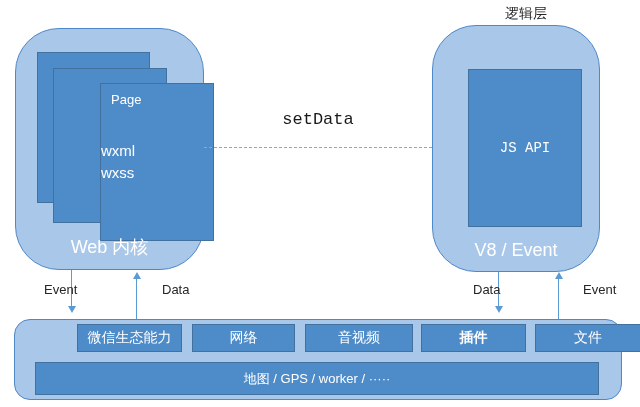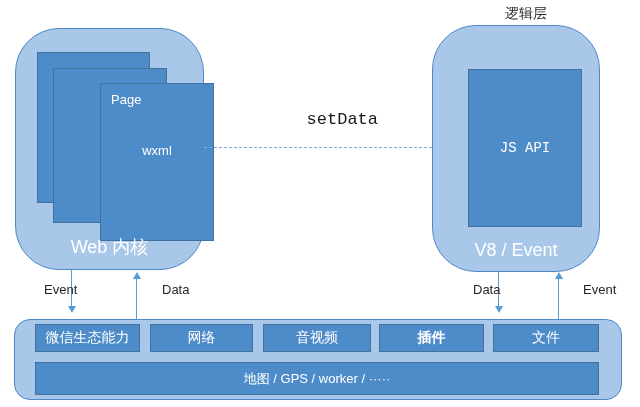--- a/index.html
+++ b/index.html
@@ -16,34 +16,34 @@
     border-radius:44px;box-sizing:border-box;
   }
   .page{
     position:absolute;background:#4e8bc9;border:1.3px solid #41719c;
     box-sizing:border-box;
   }
   .page-label{
     position:absolute;left:10px;top:8px;color:#ffffff;font-size:13px;
   }
   .page-center{
-    position:absolute;left:0;top:56px;width:100%;text-align:center;
-    color:#ffffff;font-size:13px;line-height:22px;
+    position:absolute;left:0;top:56px;width:100%;text-align:left;
+    color:#ffffff;font-size:15px;line-height:22px;
   }
   .container-footer{
     position:absolute;left:0;bottom:10px;width:100%;text-align:center;
     color:#ffffff;font-size:18px;
   }
   .jsapi-box{
     position:absolute;background:#4e8bc9;border:1.3px solid #41719c;
     box-sizing:border-box;display:flex;align-items:center;justify-content:center;
     color:#ffffff;font-size:14px;font-family:"Liberation Mono","DejaVu Sans Mono",monospace;
   }
   .setdata-label{
-    position:absolute;left:258px;top:110px;width:120px;text-align:right;
+    position:absolute;left:258px;top:110px;width:120px;text-align:center;
     font-size:17px;color:#1a1a1a;
     font-family:"Liberation Mono","DejaVu Sans Mono",monospace;
   }
   .dashed-link{
     position:absolute;left:204px;top:147px;width:228px;height:0;
     border-top:1px dashed #7fa9dc;
   }
   .arrow-line{position:absolute;width:1.4px;background:#5b9bd5;}
   .arrow-head-down{
     position:absolute;width:0;height:0;
@@ -58,21 +58,21 @@
   .flow-label{position:absolute;top:282px;font-size:13px;color:#262626;margin-left:16px;}
   .native-container{
     position:absolute;left:14px;top:319px;width:608px;height:81px;
     background:#a9c7e9;border:1.5px solid #4f88c7;border-radius:16px;
     box-sizing:border-box;
   }
   .native-box{
     position:absolute;top:4px;height:28px;background:#4e8bc9;
     border:1.3px solid #41719c;box-sizing:border-box;
     display:flex;align-items:center;justify-content:center;
-    color:#ffffff;font-size:14px;
+    color:#ffffff;font-size:14px;margin-left:42px;
   }
   .native-bar{
     position:absolute;left:20px;top:42px;width:564px;height:33px;
     background:#4e8bc9;border:1.3px solid #41719c;box-sizing:border-box;
     display:flex;align-items:center;justify-content:center;
     color:#ffffff;font-size:13px;
   }
 </style>
 </head>
 <body>
@@ -81,20 +81,21 @@
 
   <div class="layer-title" style="left:466px;">逻辑层</div>
 
   <div class="round-container" style="left:15px;top:28px;width:189px;height:242px;">
     <div class="page" style="left:21px;top:23px;width:113px;height:151px;"></div>
     <div class="page" style="left:37px;top:39px;width:114px;height:155px;"></div>
     <div class="page" style="left:52px;top:54px;width:114px;height:158px;margin-left:32px;">
       <div class="page-label">Page</div>
       <div class="page-center">
         <div>wxml</div>
+        <div>wxss</div>
       </div>
     </div>
     <div class="container-footer">Web 内核</div>
   </div>
 
   <div class="round-container" style="left:432px;top:25px;width:168px;height:247px;">
     <div class="jsapi-box" style="left:35px;top:43px;width:114px;height:158px;">
       <span>JS API</span>
     </div>
     <div class="container-footer">V8 / Event</div>

